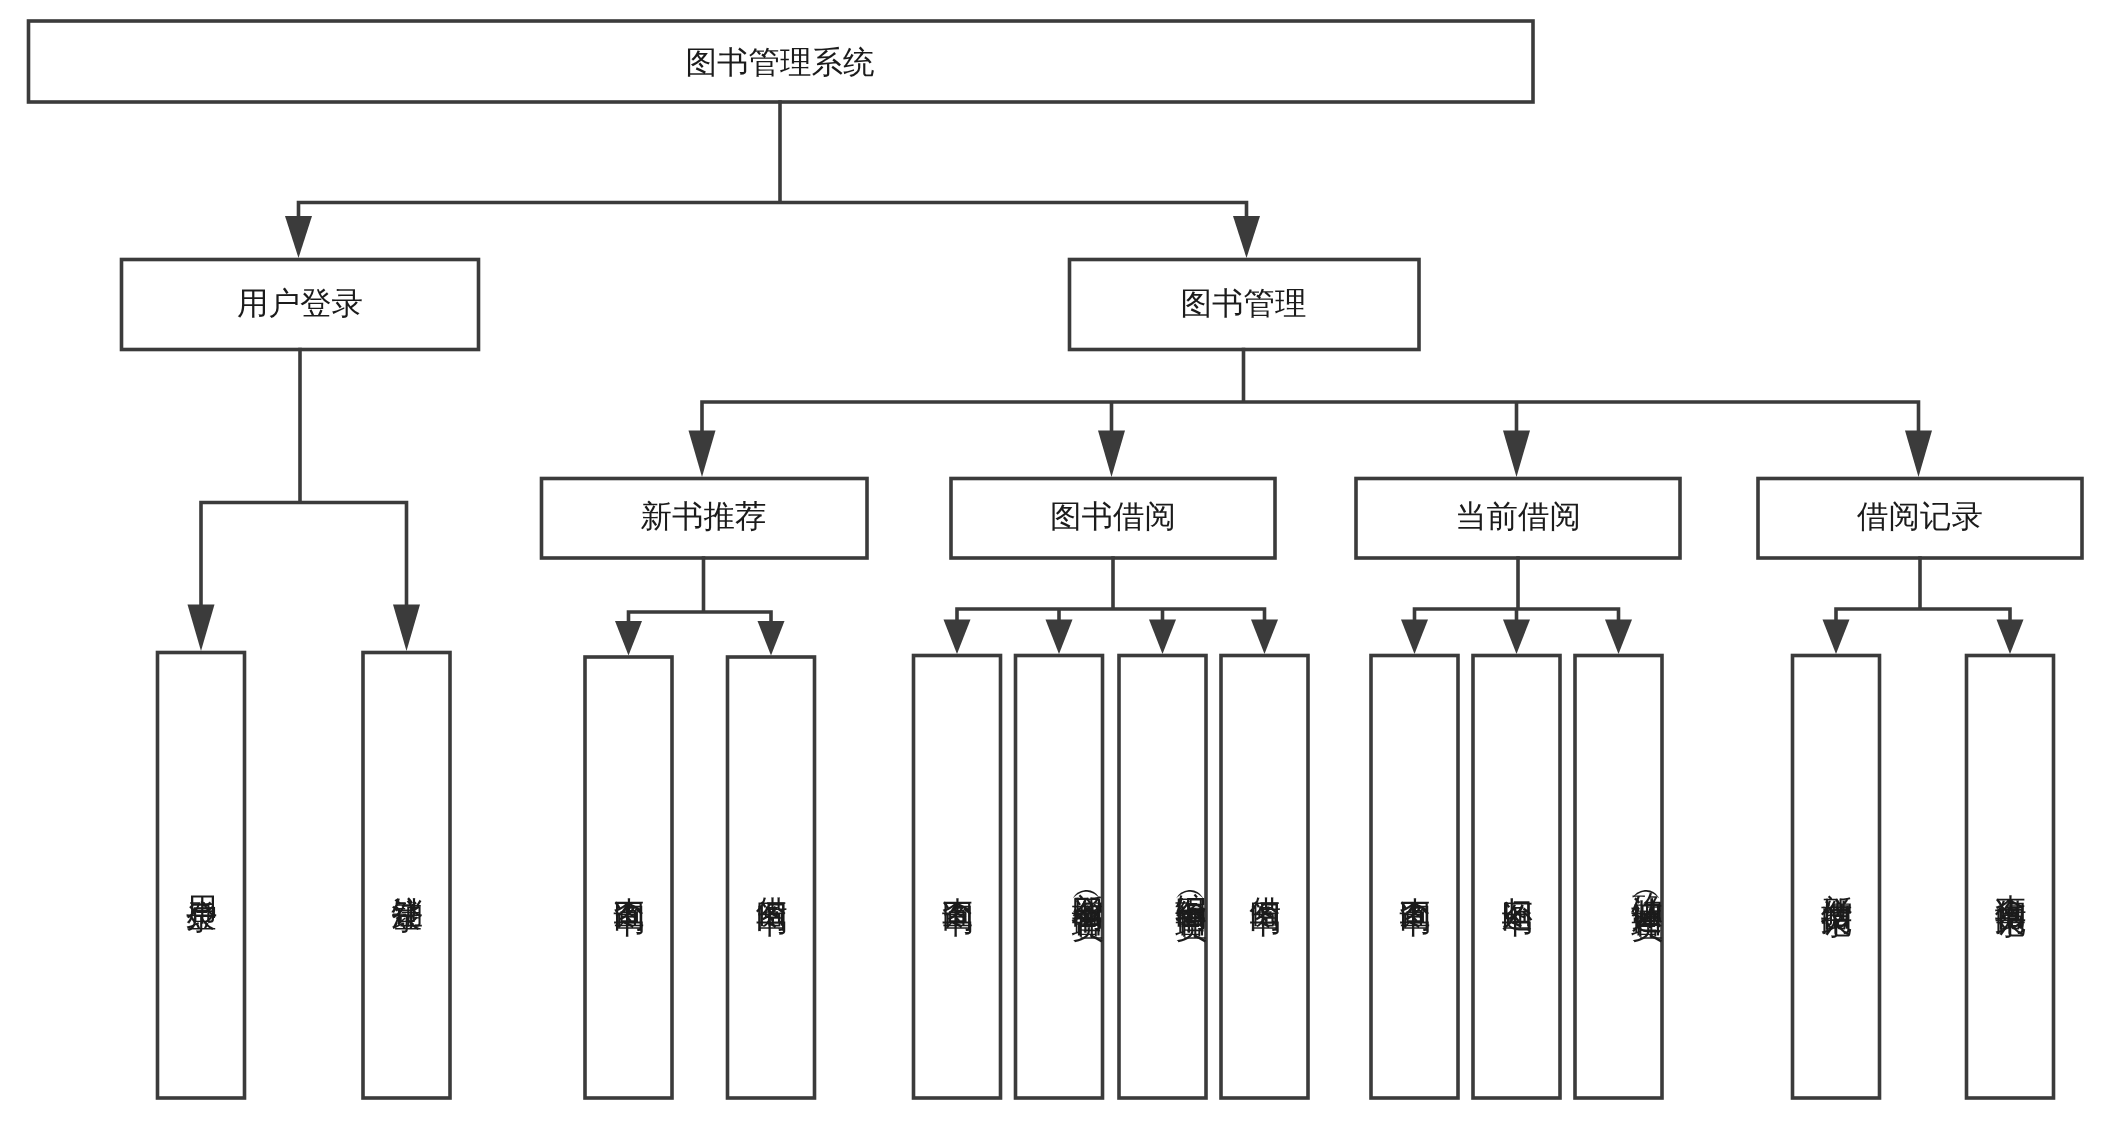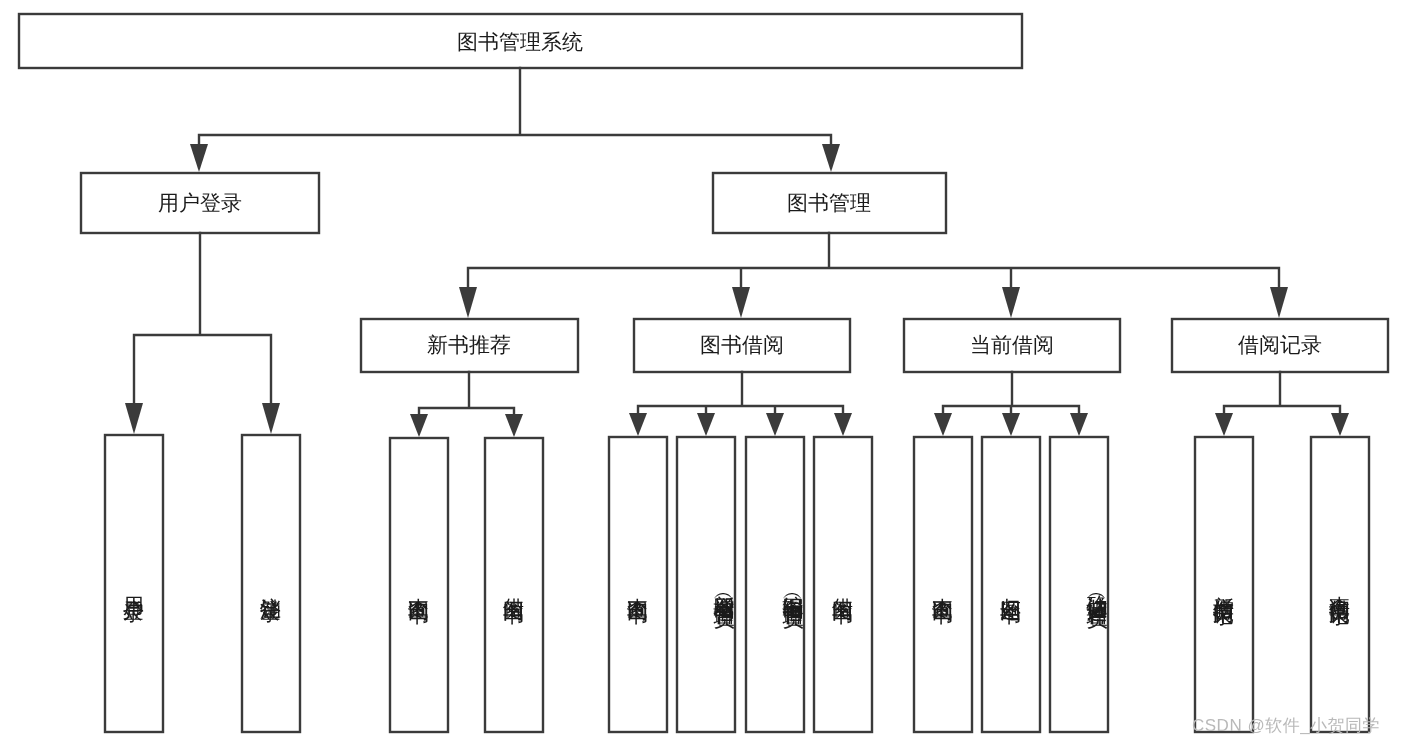--- a/index.html
+++ b/index.html
@@ -170,15 +170,14 @@
   <div class="node-label-v" style="left:914px; top:437px; width:58px; height:295px; display:flex; align-items:center; justify-content:center;">查询图书</div>
 
   <div class="node-label-v" style="left:982px; top:437px; width:58px; height:295px; display:flex; align-items:center; justify-content:center;">归还图书</div>
 
   <div class="node-label-v" style="left:1050px; top:437px; width:58px; height:295px; display:flex; align-items:flex-start; justify-content:center; padding-top:4px; box-sizing:border-box;">确认归还（管理员）</div>
 
   <div class="node-label-v" style="left:1195px; top:437px; width:58px; height:295px; display:flex; align-items:center; justify-content:center;">新增借阅记录</div>
 
   <div class="node-label-v" style="left:1311px; top:437px; width:58px; height:295px; display:flex; align-items:center; justify-content:center;">查询借阅记录</div>
 
-  <div class="watermark" style="left:1192px; top:714px;">CSDN @软件_小贺同学</div>
 
 </div>
 
 </body></html>

